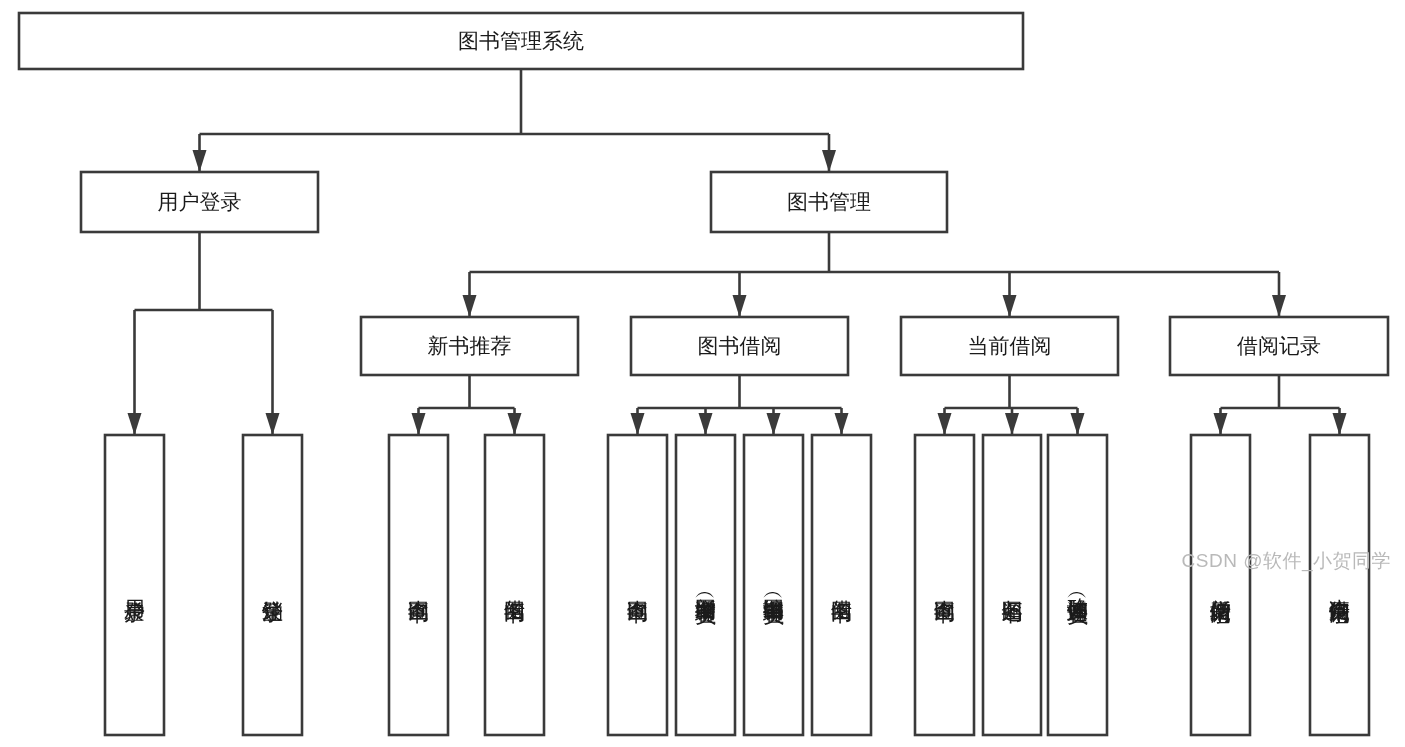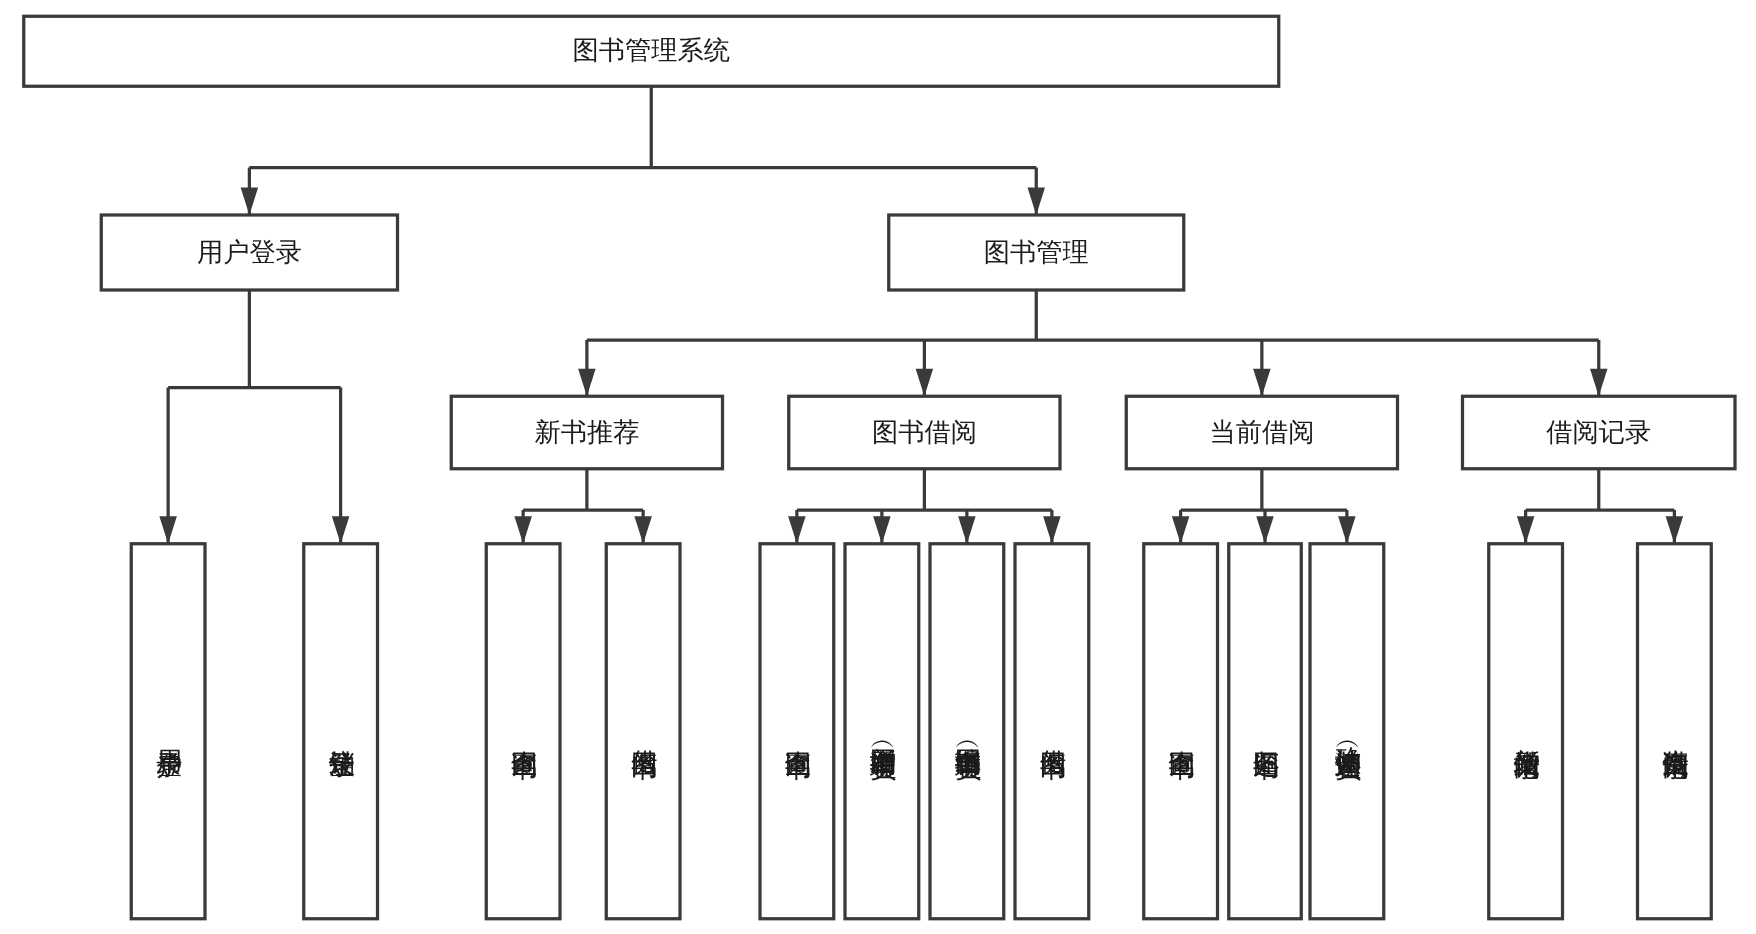--- a/index.html
+++ b/index.html
@@ -177,13 +177,14 @@
       <div class="node-label-v" style="left: 676px; top: 435px; width: 59px; height: 300px;">新增图书（管理员）</div>
       <div class="node-label-v" style="left: 744px; top: 435px; width: 59px; height: 300px;">编辑图书（管理员）</div>
       <div class="node-label-v" style="left: 812px; top: 435px; width: 59px; height: 300px;">借阅图书</div>
       <div class="node-label-v" style="left: 915px; top: 435px; width: 59px; height: 300px;">查询图书</div>
       <div class="node-label-v" style="left: 983px; top: 435px; width: 58px; height: 300px;">归还图书</div>
       <div class="node-label-v" style="left: 1048px; top: 435px; width: 59px; height: 300px;">确认归还（管理员）</div>
       <div class="node-label-v" style="left: 1191px; top: 435px; width: 59px; height: 300px;">新增借阅记录</div>
       <div class="node-label-v" style="left: 1310px; top: 435px; width: 59px; height: 300px;">查询借阅记录</div>
     </div>
 
+  <div class="watermark">CSDN @软件_小贺同学</div>
 </div>
 
 </body></html>

